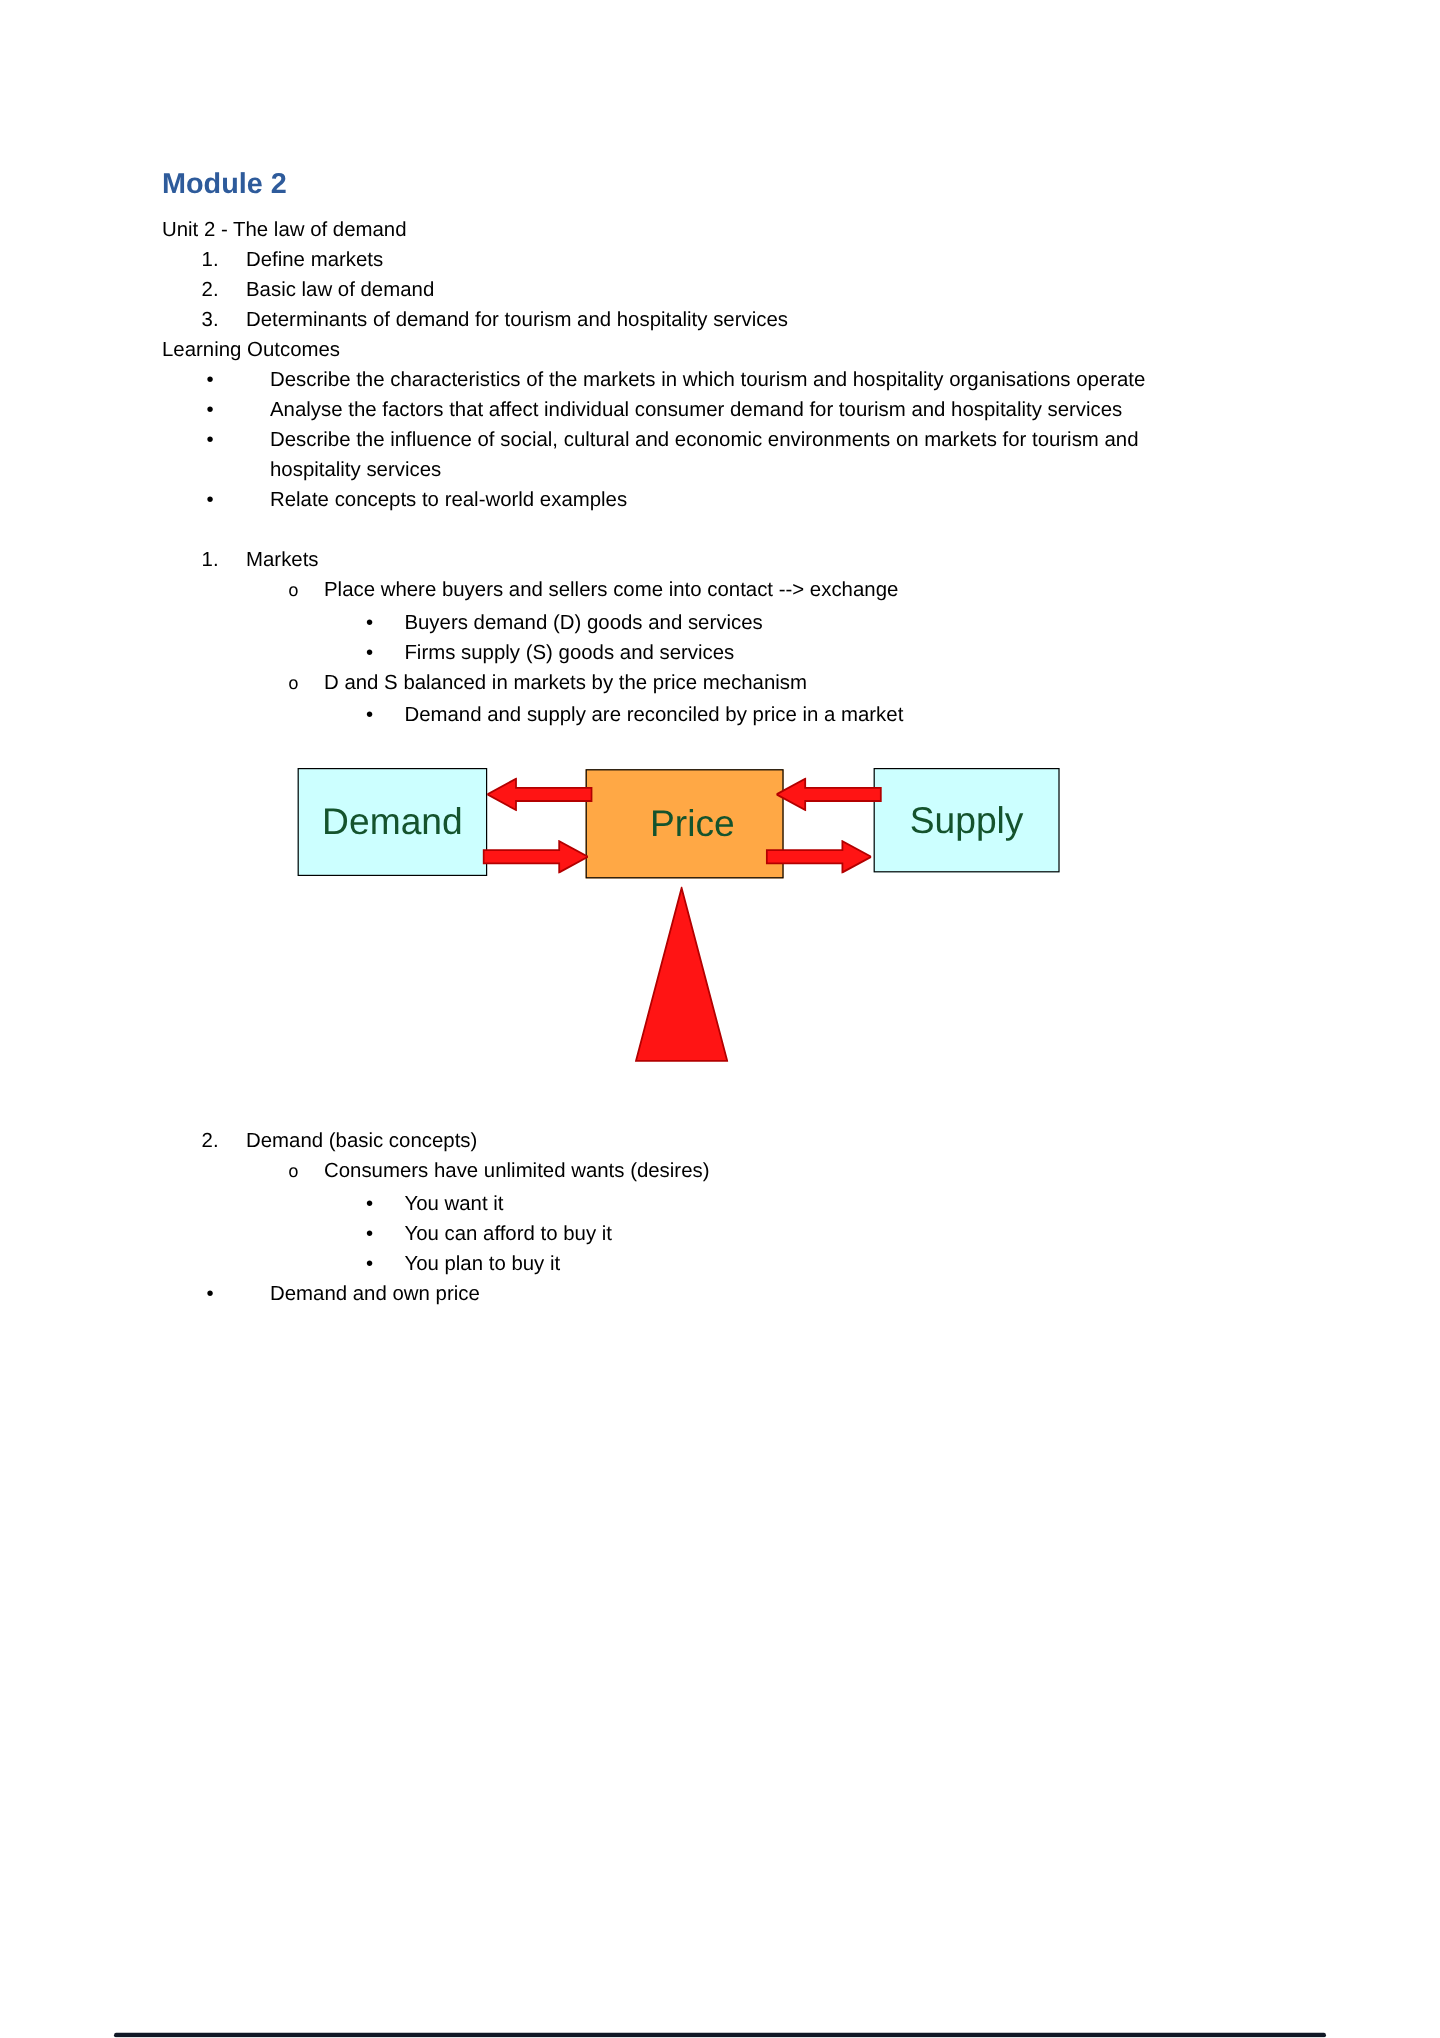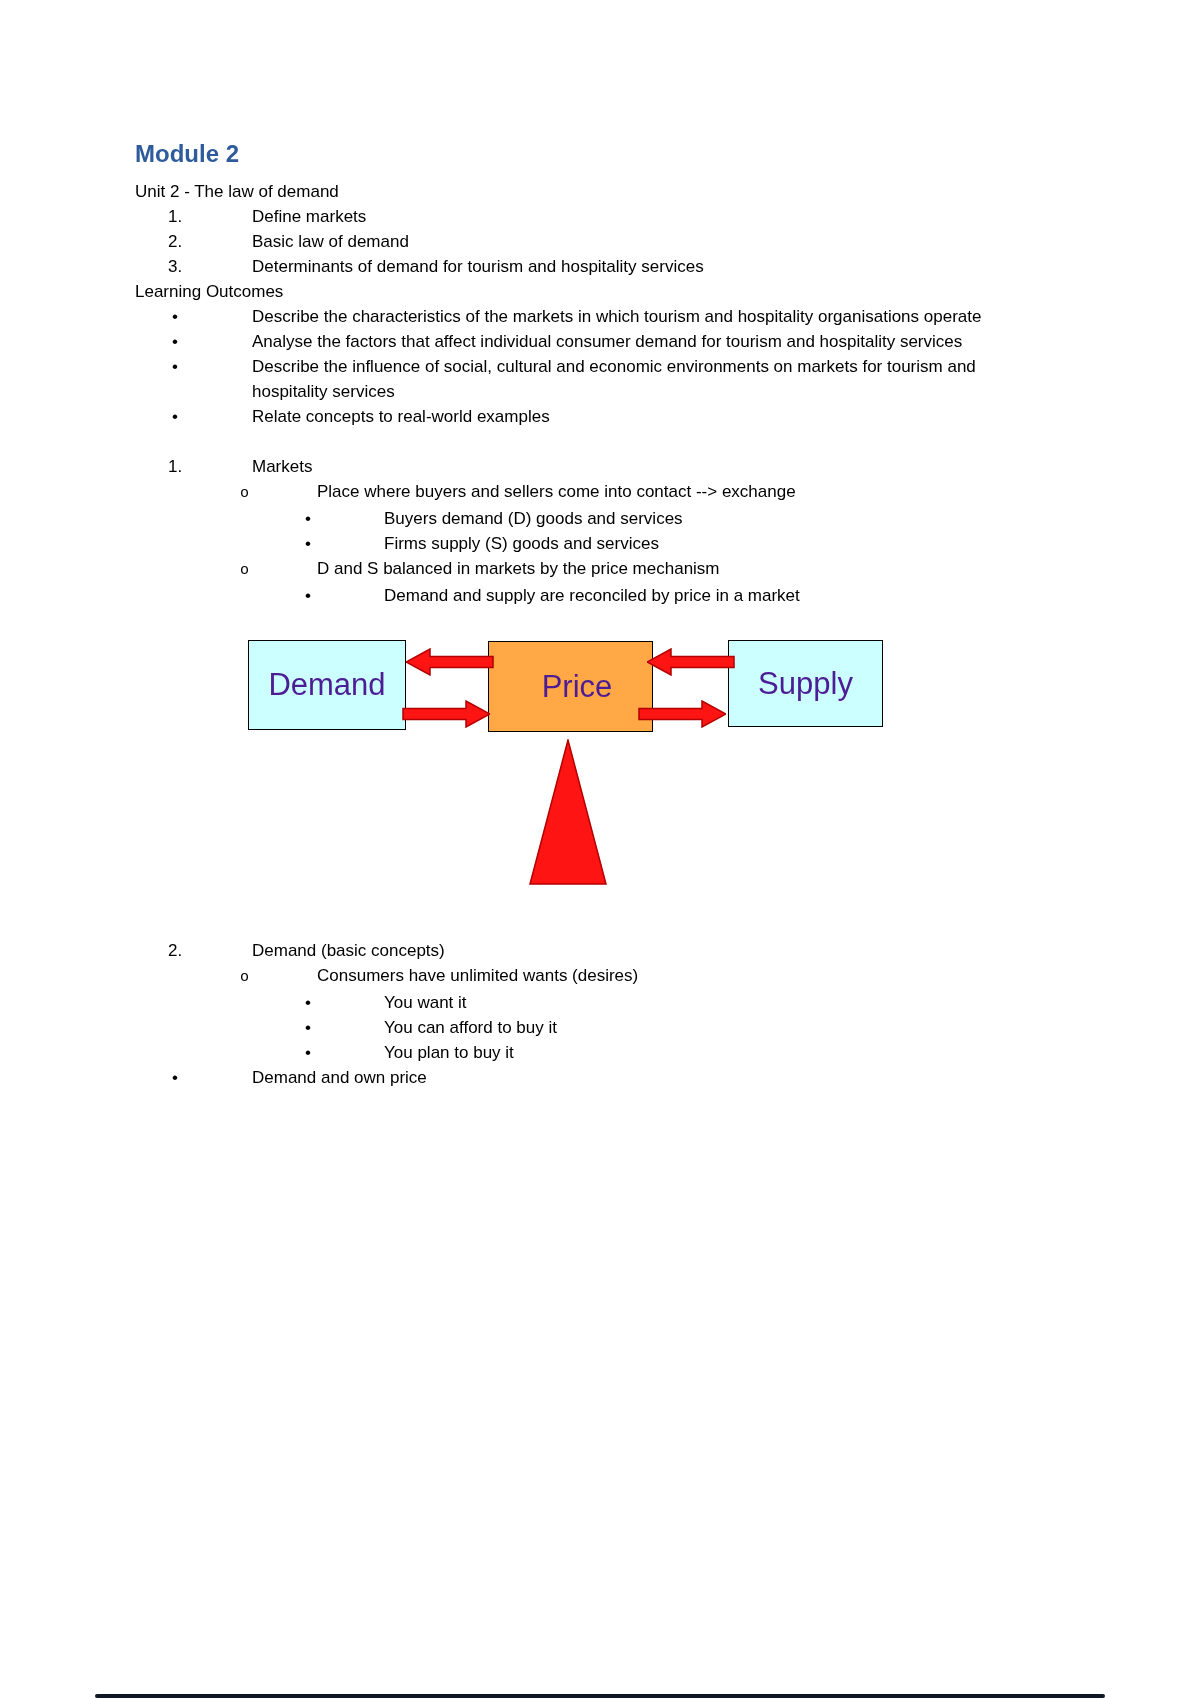--- a/index.html
+++ b/index.html
@@ -21,29 +21,29 @@
     font-size:24px;
     font-weight:bold;
     color:#2E5B9B;
     line-height:32px;
   }
   .line,.row{
     font-size:17px;
     line-height:25px;
   }
   .row{display:flex;align-items:baseline;}
-  .txt{display:block;margin-left:47px;}
+  .txt{display:block;}
   .mk{flex:0 0 auto;}
 
   
   .ind-num{padding-left:33px;}
   .ind-num .mk{width:37px;}
 
   
-  .bul1{padding-left:37px;}
+  .bul1{padding-left:37px;gap:20px;}
   .bul1 .mk{width:33px;}
   .bul1 .txt{max-width:770px;}
 
   
   .bul2{padding-left:105px;}
   .bul2 .mk{width:30px;}
 
   
   .bul3{padding-left:170px;}
   .bul3 .mk{width:32px;}
@@ -60,21 +60,21 @@
     height:252px;
     margin-top:30px;
   }
   .dbox{
     position:absolute;
     border:1px solid #000;
     display:flex;
     align-items:center;
     justify-content:center;
     font-size:31px;
-    color:#4c1d95;
+    color:#14532d;
   }
   .dbox.demand{left:113px;top:2px;width:156px;height:88px;background:#CCFFFF;}
   .dbox.price{left:353px;top:3px;width:150px;height:89px;background:#FFA845;padding-left:13px;}
   .dbox.supply{left:593px;top:2px;width:153px;height:85px;background:#CCFFFF;}
   .arr{position:absolute;width:88px;height:28px;}
   .a-top-left{left:271px;top:10px;}
   .a-bot-left{left:267px;top:62px;}
   .a-top-right{left:512px;top:10px;}
   .a-bot-right{left:503px;top:62px;}
   .tri{position:absolute;left:394px;top:101px;width:78px;height:146px;}

